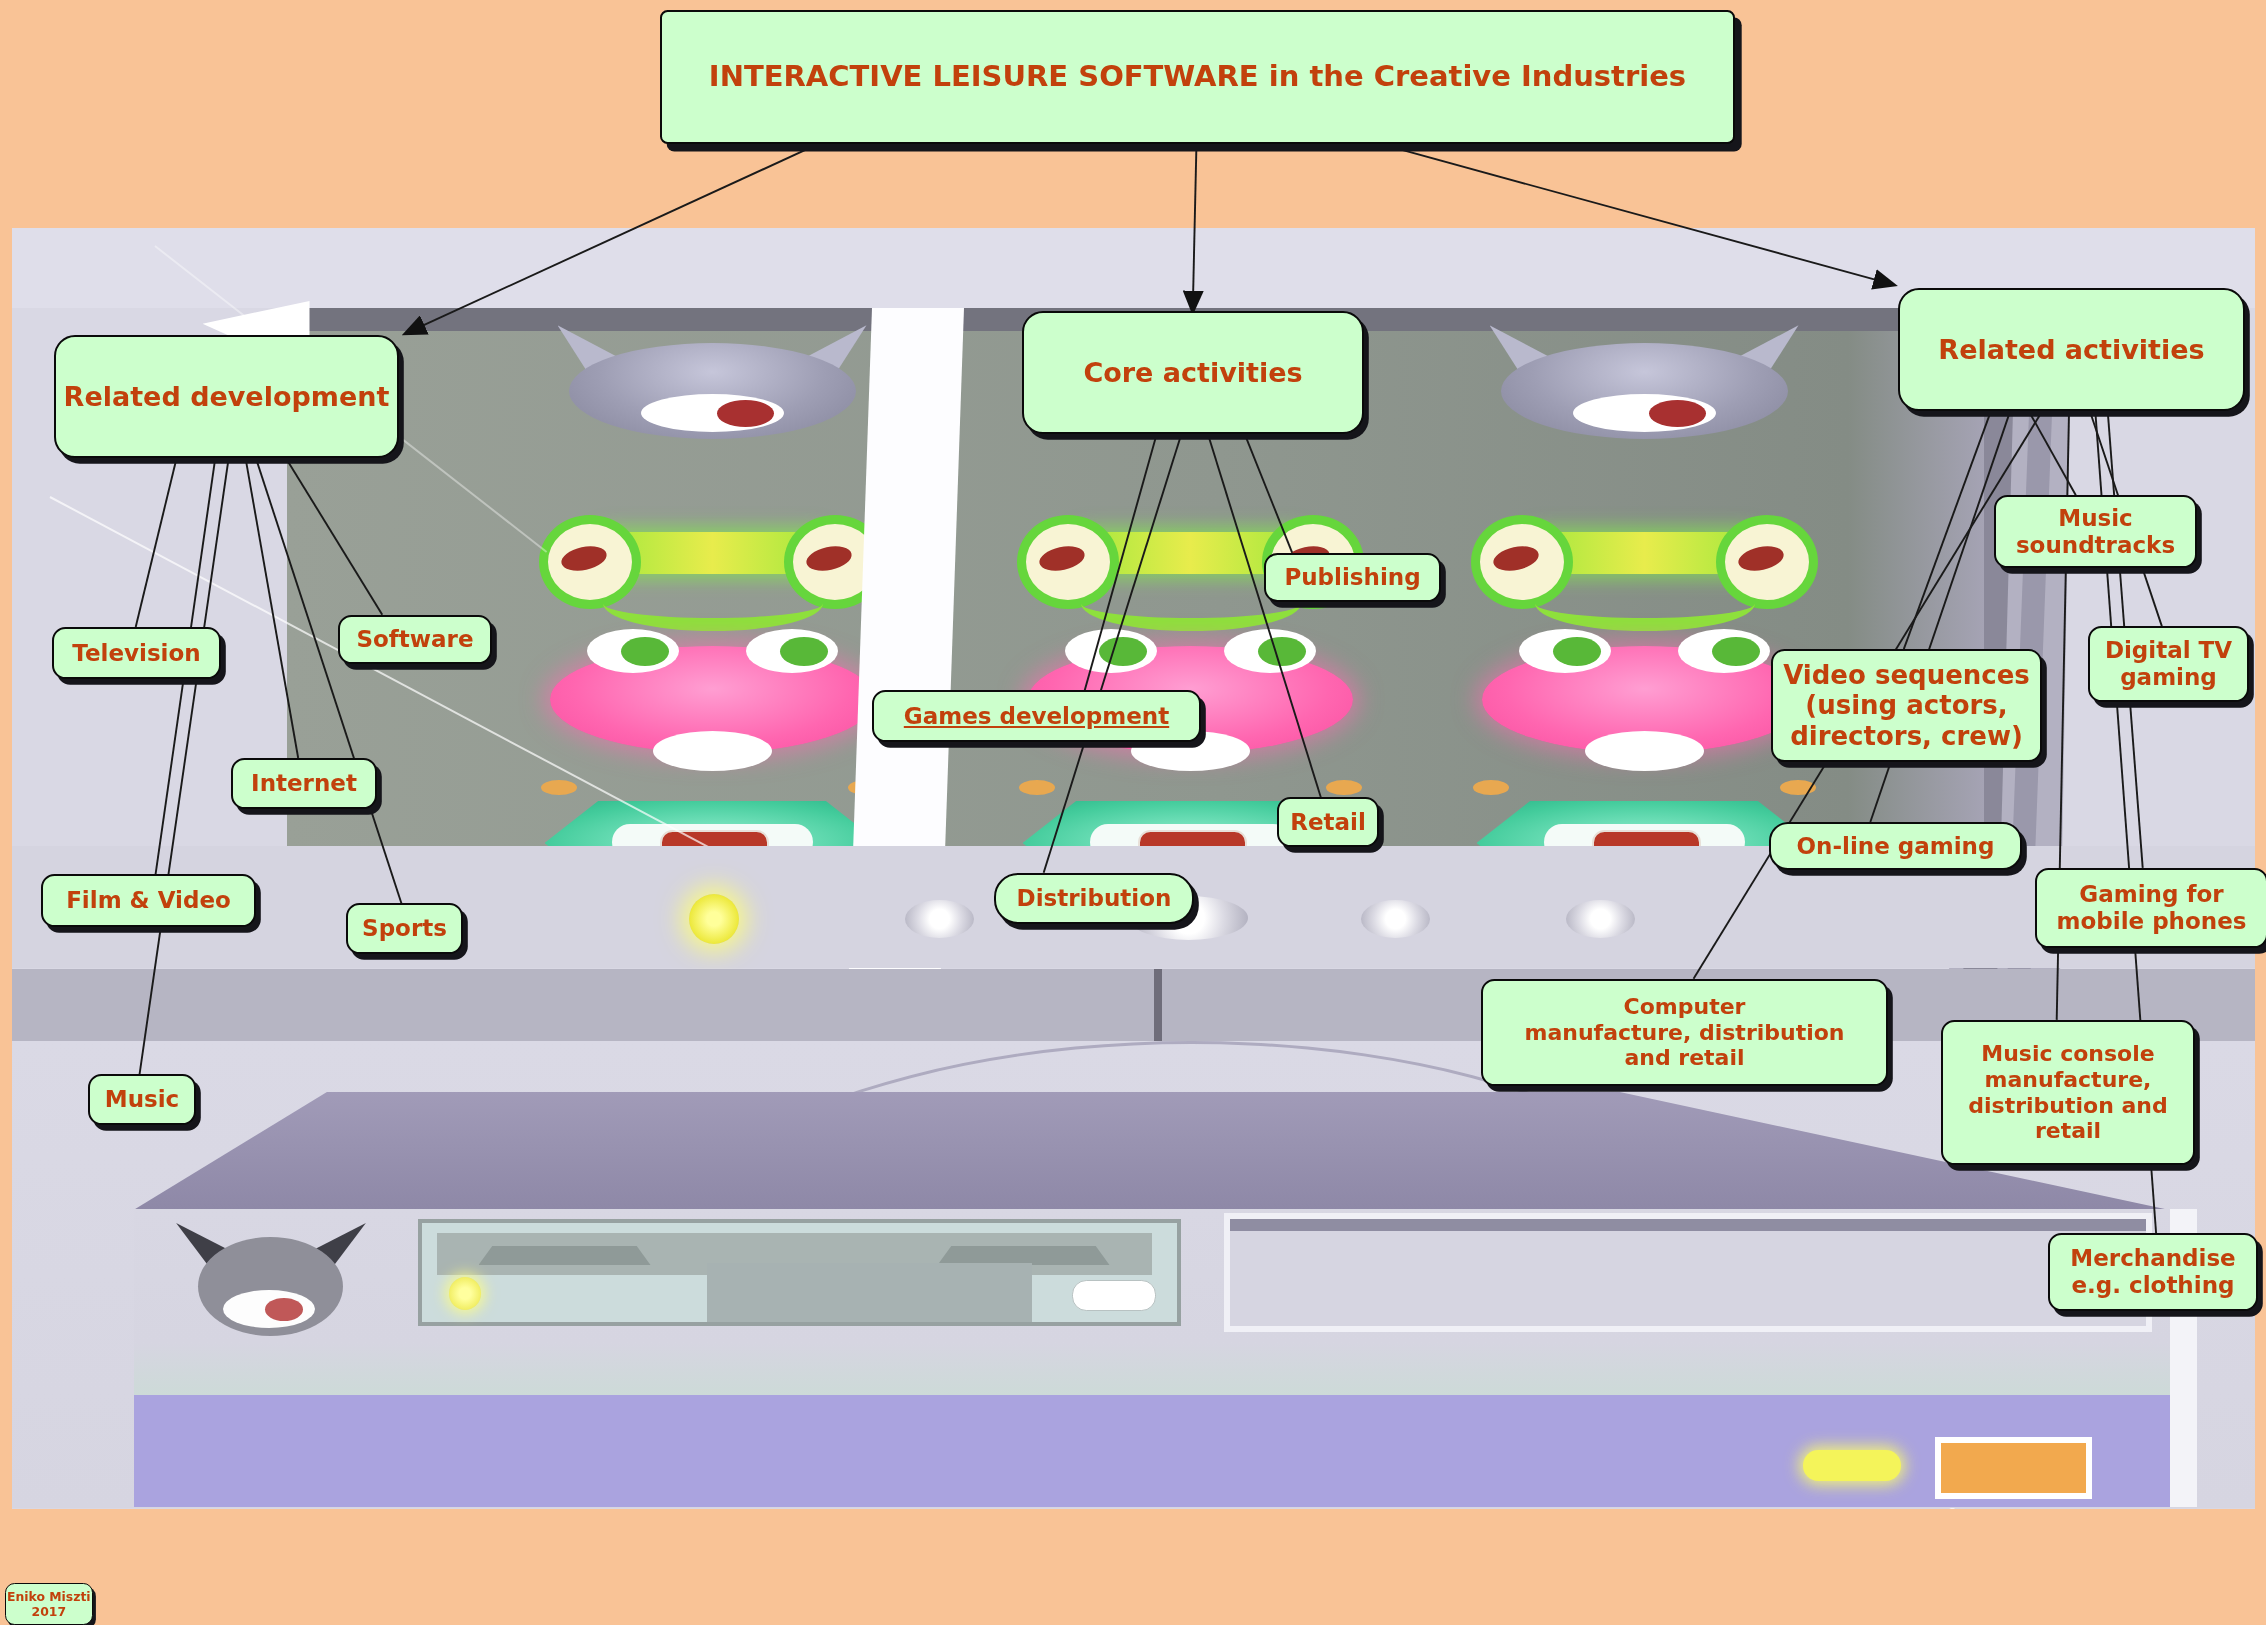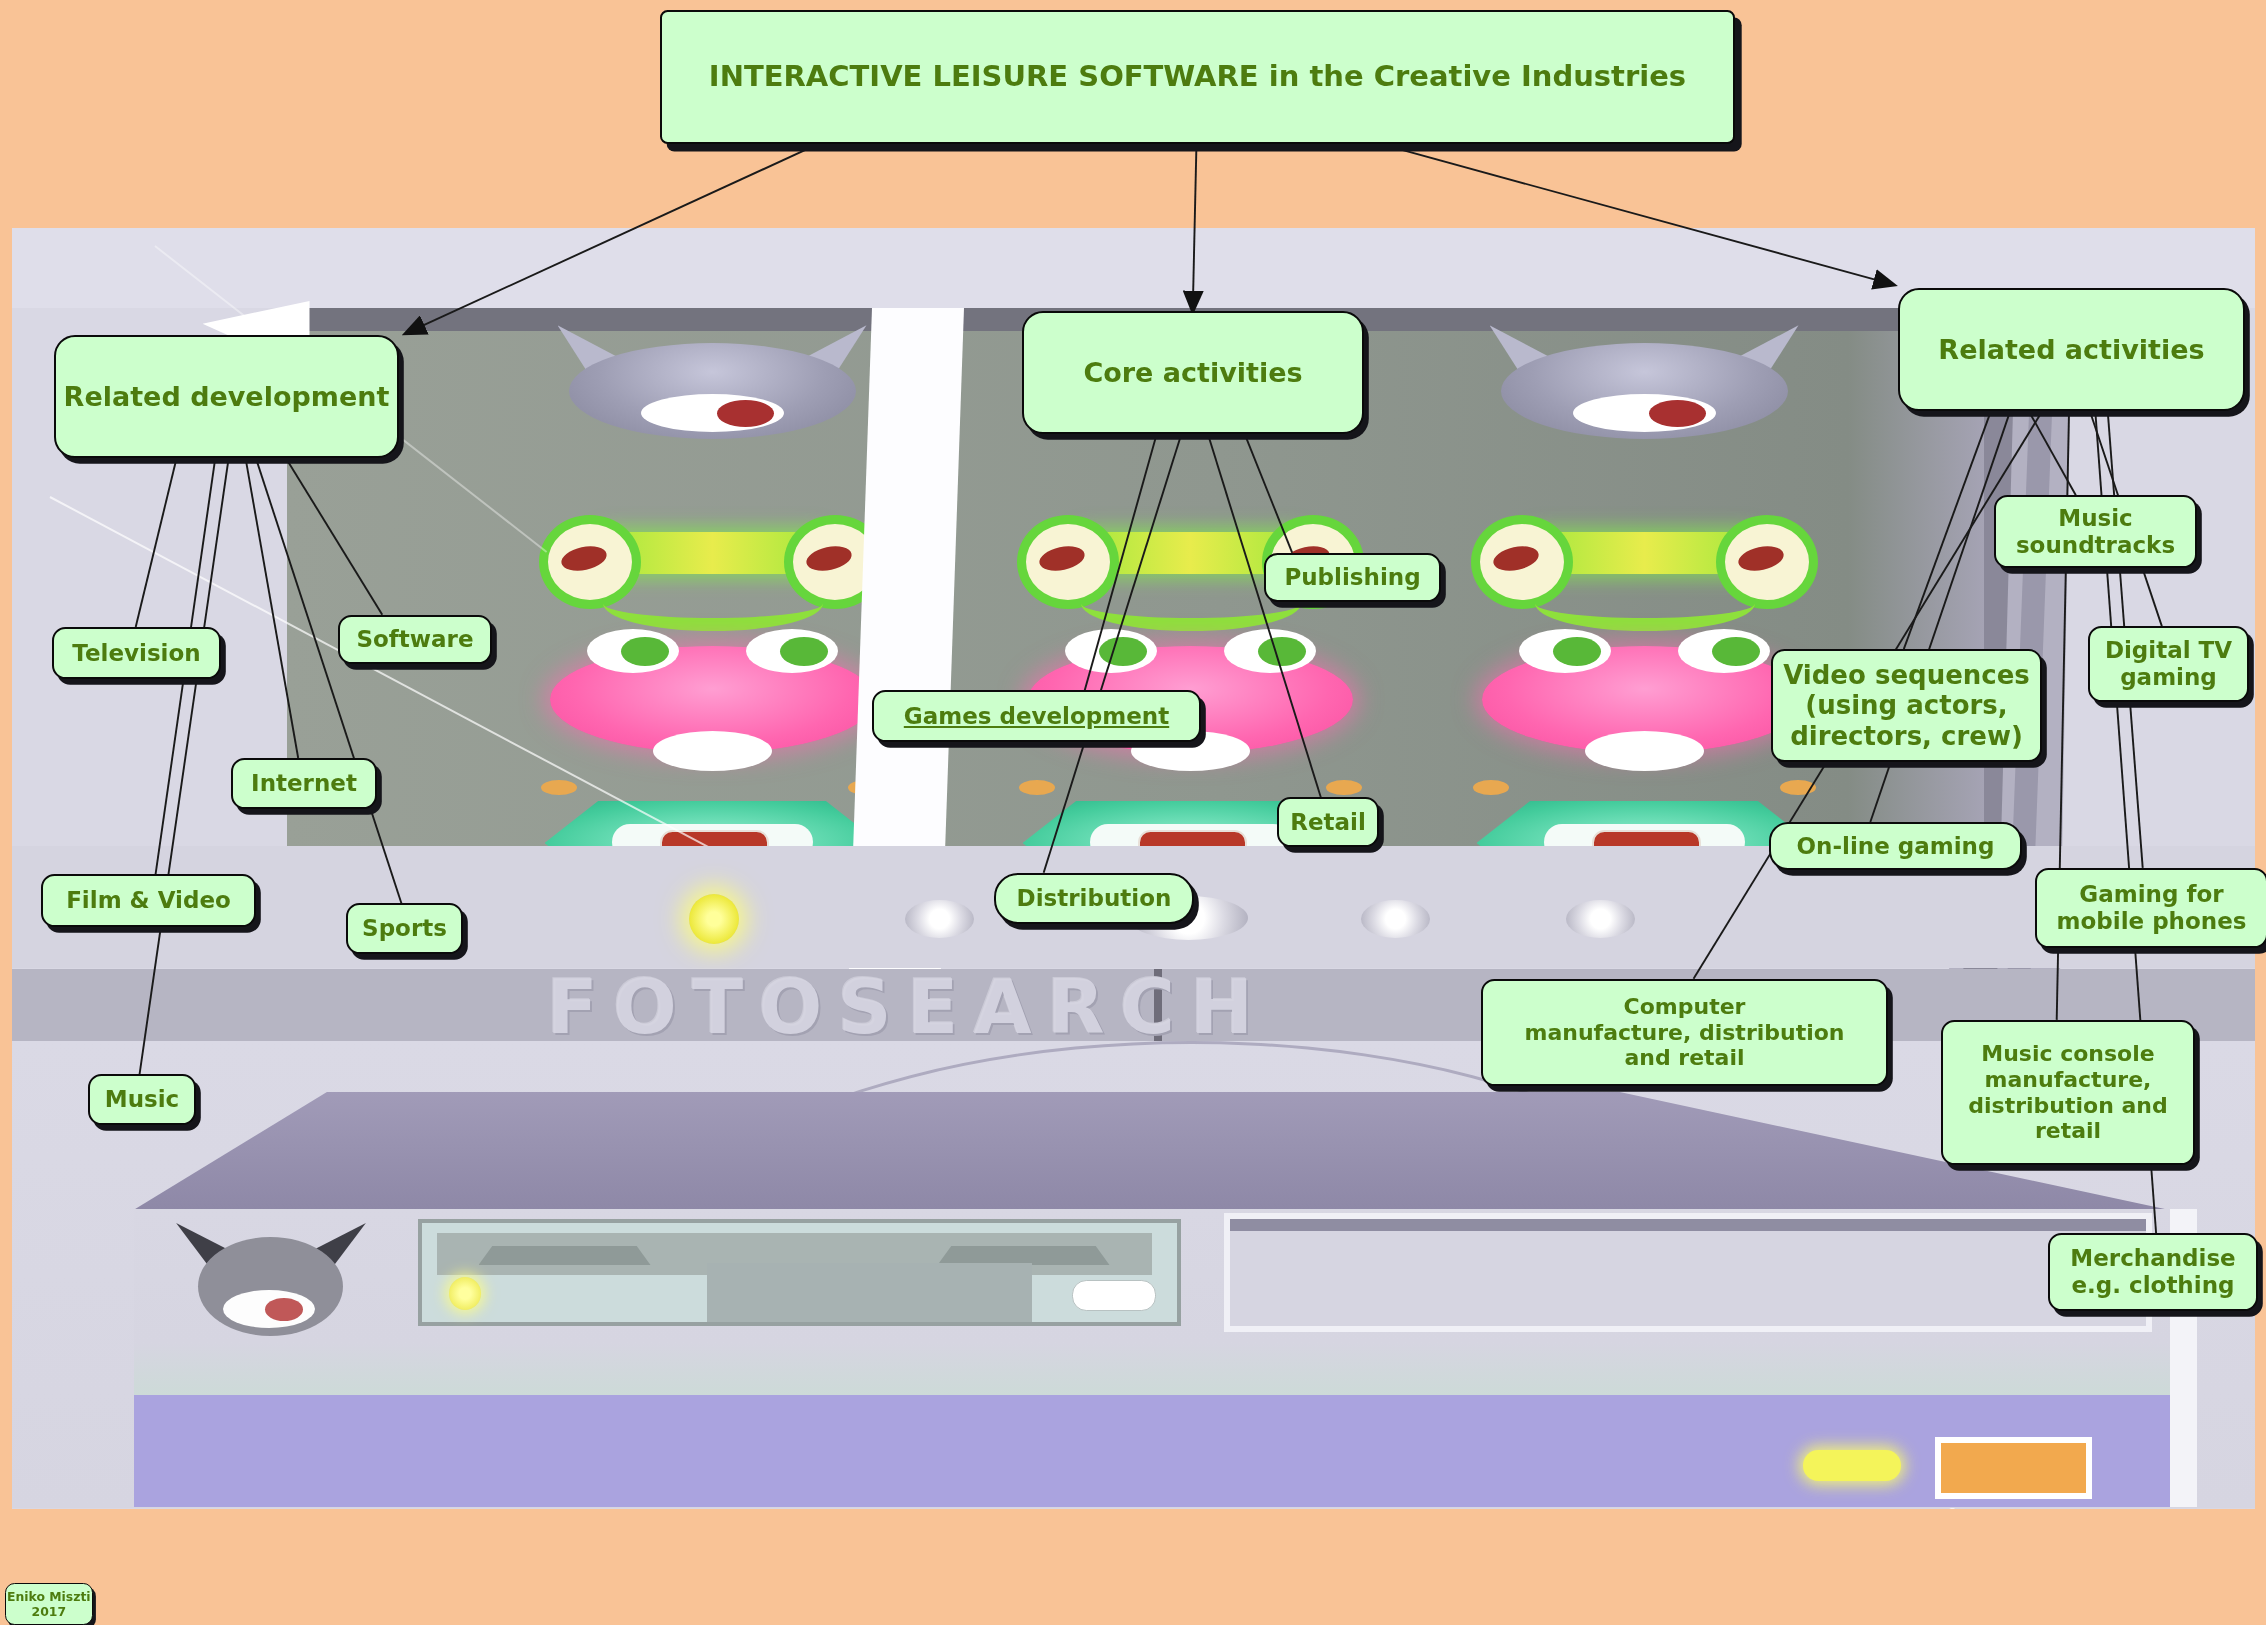--- a/index.html
+++ b/index.html
@@ -99,21 +99,21 @@
   .t-dot.l{left:29px;}.t-dot.r{right:29px;}
   .t-body{left:33px;top:470px;width:335px;height:84px;
     background:radial-gradient(ellipse,#9af2d4 0%,#44cc9c 70%,#2cb488 100%);
     clip-path:polygon(0 50%,16% 0,84% 0,100% 50%,84% 100%,16% 100%);}
   .t-lens{left:100px;top:493px;width:201px;height:36px;border-radius:18px;background:#f4fbf8;}
   .t-core{left:148px;top:499px;width:105px;height:25px;border-radius:12.4px;background:#b83828;border:2.9px solid #e8e0d8;}
   
   #wires{position:absolute;left:0;top:0;width:2266px;height:1625px;z-index:5;}
   
   .node{position:absolute;z-index:10;background:#ccffcc;border:2.9px solid #0a0a0a;
-    color:#4d7c0f;font-weight:bold;display:flex;align-items:center;justify-content:center;
+    color:#c2410c;font-weight:bold;display:flex;align-items:center;justify-content:center;
     text-align:center;white-space:pre-line;line-height:1.16;
     border-radius:13.4px;box-shadow:4.8px 5.7px 0 #15151a;font-size:23px;}
   .node.main{border-radius:21px;font-size:27px;}
   #n-title{left:660px;top:9.6px;width:1071px;height:130px;border-radius:7.6px;font-size:29px;box-shadow:6.7px 7.6px 0 #15151a;}
   #n-related-industries{left:54px;top:335px;width:341px;height:119px;}
   #n-core-activities{left:1022px;top:311px;width:338px;height:119px;}
   #n-related-activities{left:1898px;top:288px;width:343px;height:119px;}
   #n-television{left:52px;top:627px;width:165px;height:48px;}
   #n-software{left:338px;top:615px;width:150px;height:45px;}
   #n-internet{left:231px;top:758px;width:142px;height:47px;}
@@ -242,21 +242,20 @@
   <div id="front-panel">
     <div class="glow-btn"></div>
     <div class="pill" style="left:893px;top:54px;width:69px;height:38px;"></div>
     <div class="pill" style="left:1117px;top:50px;width:119px;height:44px;"></div>
     <div class="pill" style="left:1349px;top:54px;width:69px;height:38px;"></div>
     <div class="pill" style="left:1554px;top:54px;width:69px;height:38px;"></div>
   </div>
 
   <div id="band">
     <div class="crease"></div>
-    <span id="watermark">FOTOSEARCH</span>
   </div>
 
   <div id="lower">
     <div class="disc-clip">
         <div class="disc"></div>
       </div>
     <div class="console-top"></div>
     <div class="console-front">
       <div class="purple-strip"></div>
     </div>

